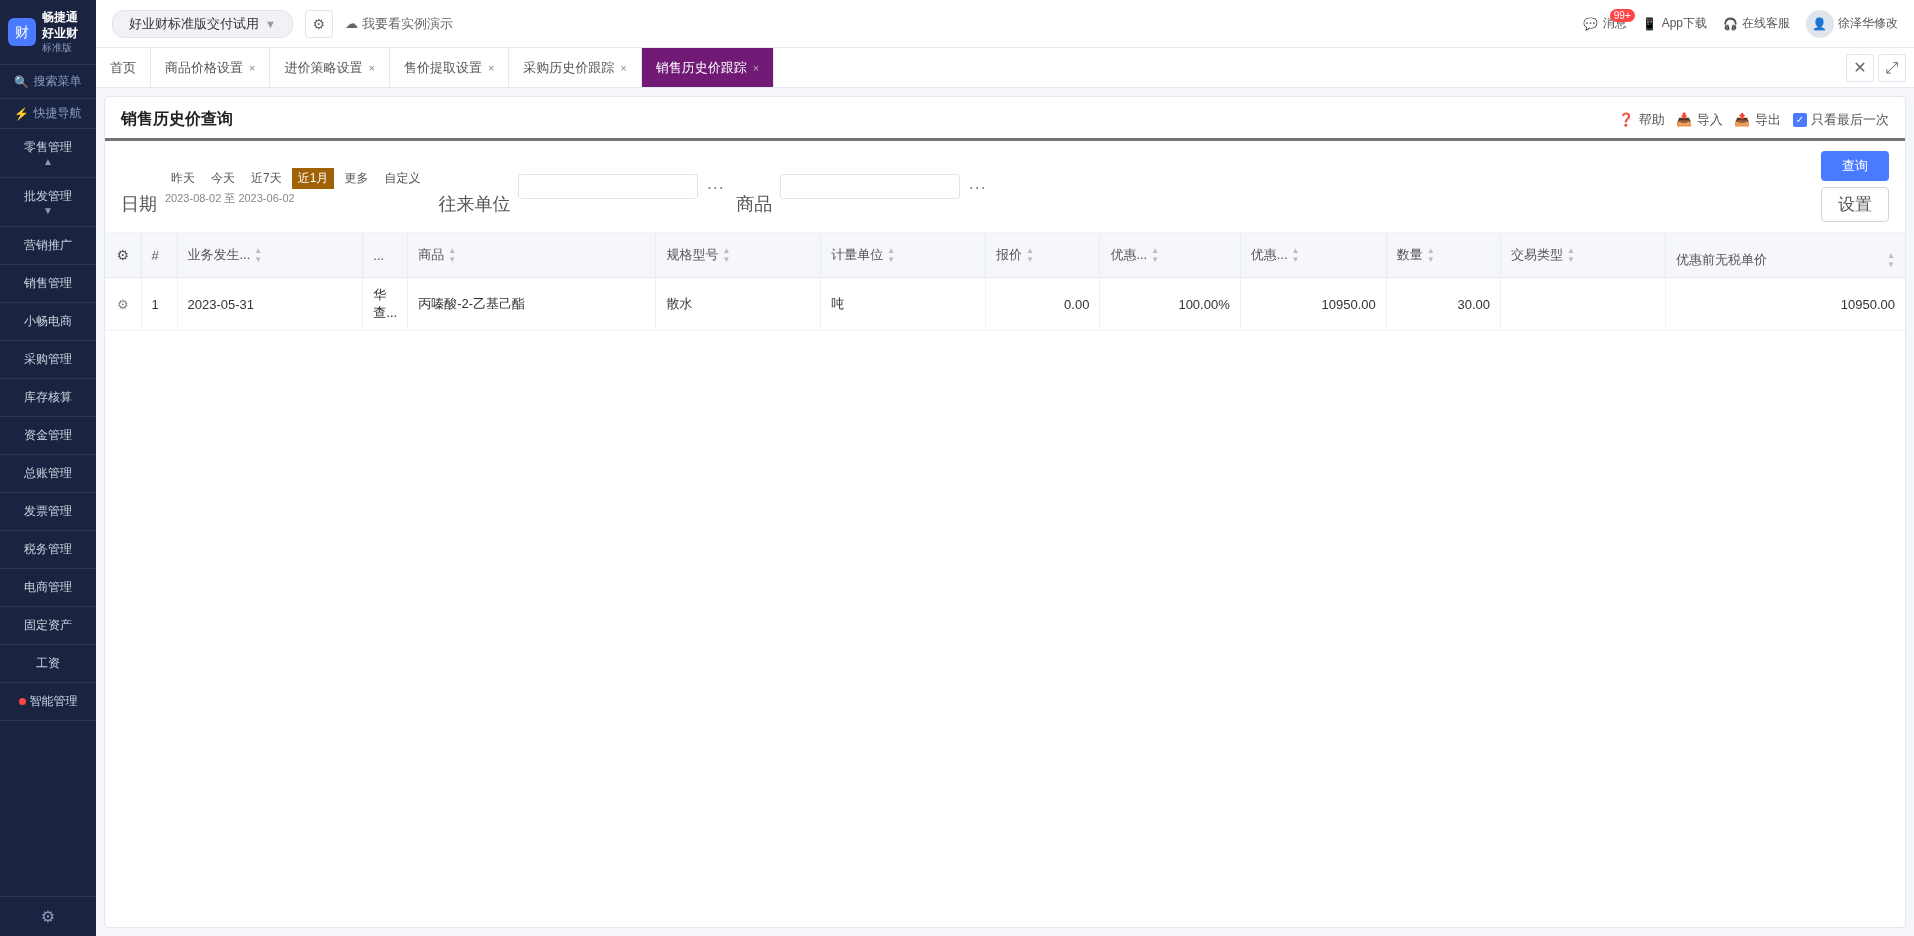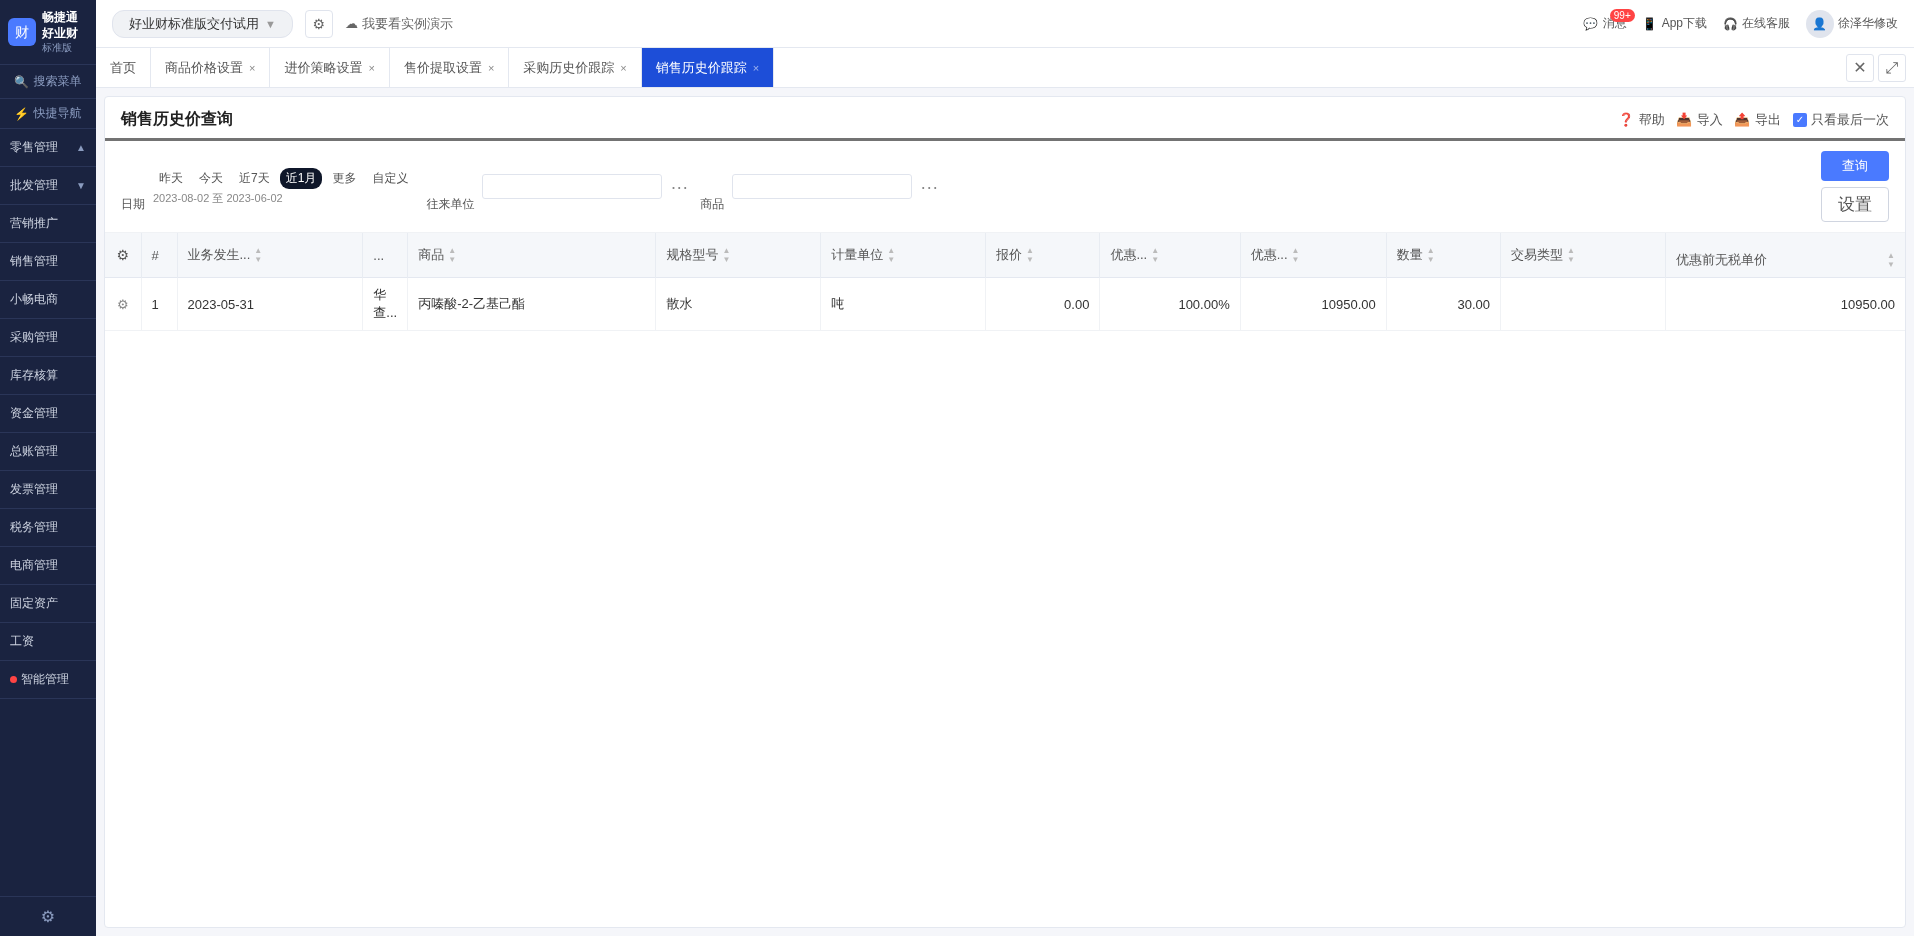--- a/index.html
+++ b/index.html
@@ -50,20 +50,21 @@
     }
     .sidebar-menu-item {
       padding: 10px 4px;
       text-align: center;
       font-size: 12px;
       color: #cdd3e0;
       cursor: pointer;
       border-bottom: 1px solid #2a3558;
       display: flex; align-items: center; justify-content: space-between;
       padding: 10px 10px;
+      flex-direction: column;
     }
     .sidebar-menu-item .arrow { font-size: 10px; color: #8a9bbf; }
     .sidebar-menu-item .dot { width: 7px; height: 7px; background: #ff4444; border-radius: 50%; display: inline-block; }
     .sidebar-bottom {
       margin-top: auto;
       padding: 10px;
       border-top: 1px solid #2a3558;
       text-align: center;
       color: #8a9bbf;
       cursor: pointer;
@@ -155,21 +156,21 @@
       padding: 0 14px;
       height: 40px;
       border-right: 1px solid #e4e8f0;
       font-size: 13px;
       color: #555;
       cursor: pointer;
       white-space: nowrap;
       flex-shrink: 0;
     }
     .tab.active {
-      background: #1d4ed8;
+      background: #701a75;
       color: #fff;
     }
     .tab .close-btn {
       font-size: 11px;
       opacity: 0.7;
     }
     .tab.active .close-btn { color: rgba(255,255,255,0.8); }
     .tabs-actions {
       margin-left: auto;
       display: flex; align-items: center;
@@ -229,40 +230,40 @@
       align-items: center;
       gap: 12px;
       border-bottom: 1px solid #f0f2f5;
       flex-shrink: 0;
       flex-wrap: wrap;
     }
     .filter-group {
       display: flex; align-items: center; gap: 8px;
     }
     .filter-label {
-      font-size: 12px; color: #555; white-space: nowrap; margin-top: 35px;
+      font-size: 18px; color: #555; white-space: nowrap; margin-top: 35px;
     }
     .date-filters {
       display: flex; flex-direction: column; gap: 2px;
     }
     .date-buttons {
       display: flex; align-items: center; gap: 4px;
     }
     .date-btn {
       padding: 2px 6px;
       border-radius: 3px;
       font-size: 12px;
       cursor: pointer;
       color: #555;
       border: none; background: transparent;
     }
     .date-btn.active {
-      background: #0f172a;
+      background: #a16207;
       color: white;
-      border-radius: 9px;
+      border-radius: 0;
     }
     .date-range-text {
       font-size: 11px; color: #888;
     }
     .filter-input-group {
       display: flex; align-items: center; gap: 8px;
     }
     .filter-input {
       border: 1px solid #e0e4ed;
       border-radius: 3px;

